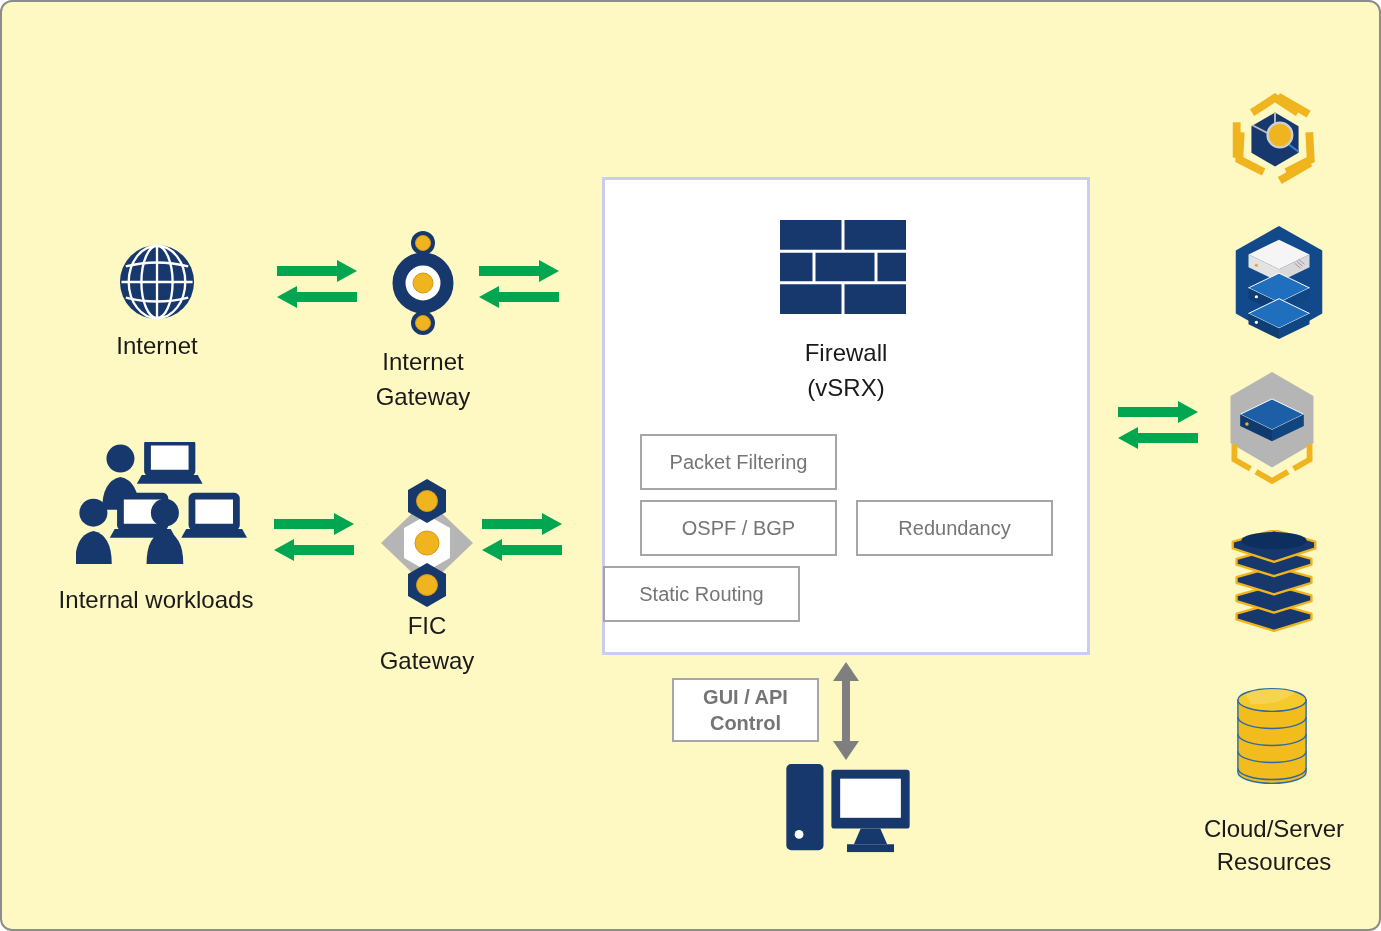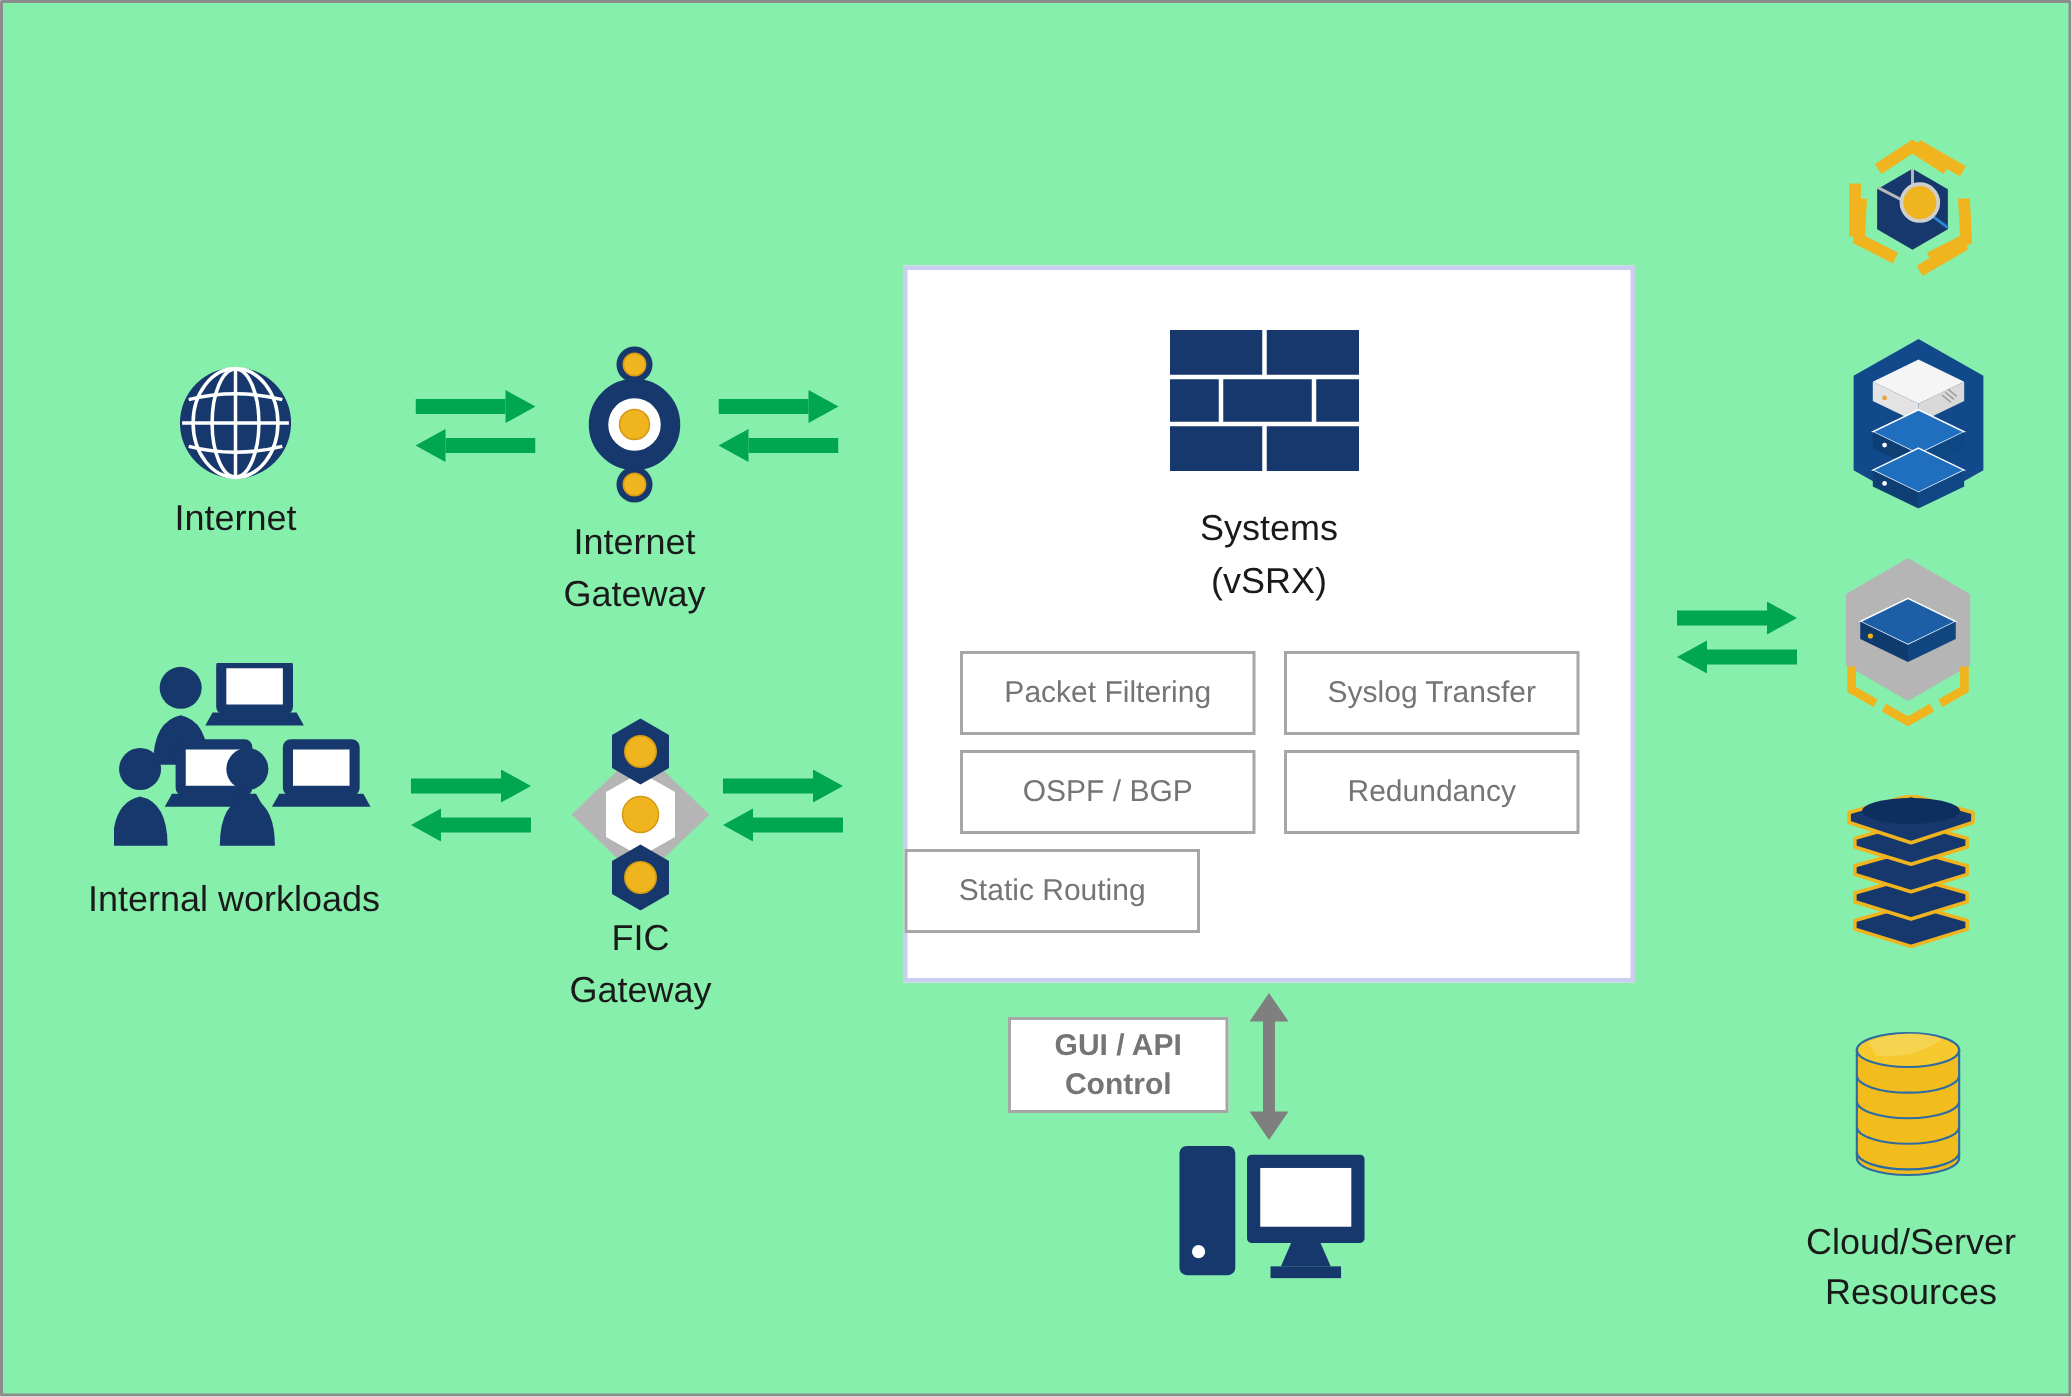--- a/index.html
+++ b/index.html
@@ -2,22 +2,22 @@
 <html style="--navy: #17386c; --gold: #f0b41e; --green: #00a650; --lavender: #c9cdee; --boxborder: #a6a6a6; --boxtext: #757575; --icon-gray: #b5b5b5; --arrow-gray: #7f7f7f; --hex-blue: #12498a; --dev-blue: #1d5fa6; --frame-gray: #8c8c8c; --ink: #1a1a1a;"><head>
 <meta charset="utf-8">
 <style>
   :root{
     --navy:#17386c; --gold:#f0b41e; --green:#00a650; --lavender:#c9cdee;
     --boxborder:#a6a6a6; --boxtext:#757575; --icon-gray:#b5b5b5;
     --arrow-gray:#7f7f7f; --hex-blue:#12498a; --dev-blue:#1d5fa6;
     --frame-gray:#8c8c8c; --ink:#1a1a1a;
   }
   html,body{margin:0;padding:0;background:#fff;}
-  .canvas{position:relative;width:1381px;height:931px;background:#86efac;
-    border:2px solid var(--frame-gray);border-radius:1px;box-sizing:border-box;overflow:hidden;
+  .canvas{position:relative;width:1381px;height:931px;background:#fef9c3;
+    border:2px solid var(--frame-gray);border-radius:12px;box-sizing:border-box;overflow:hidden;
     font-family:"Liberation Sans","DejaVu Sans",sans-serif;}
   .abs{position:absolute;}
   .lbl{position:absolute;text-align:center;color:var(--ink);font-size:24px;line-height:35px;}
   .lbl span{display:block;}
   .fwbox{position:absolute;left:600px;top:175px;width:488px;height:478px;
     border:3px solid var(--lavender);box-sizing:border-box;background:#fff;}
   .fbox{position:absolute;width:197px;height:56px;border:2px solid var(--boxborder);
     box-sizing:border-box;background:#fff;display:flex;align-items:center;justify-content:center;
     color:var(--boxtext);font-size:20px;}
   .gbox{position:absolute;left:670px;top:676px;width:147px;height:64px;border:2px solid var(--boxborder);
@@ -142,29 +142,26 @@
     <g stroke="#fff" stroke-width="3">
       <line x1="0" y1="31.3" x2="126" y2="31.3"></line>
       <line x1="0" y1="62.7" x2="126" y2="62.7"></line>
       <line x1="63" y1="0" x2="63" y2="31"></line>
       <line x1="34" y1="31" x2="34" y2="63"></line>
       <line x1="96" y1="31" x2="96" y2="63"></line>
       <line x1="63" y1="63" x2="63" y2="94"></line>
     </g>
   </svg>
   <div class="lbl" style="left:744px;top:333px;width:200px">
-    <span>Systems</span>
+    <span>Firewall</span>
     <span>(vSRX)</span>
   </div>
 
   <div class="fbox" style="left:638px;top:432px">
     <span>Packet Filtering</span>
-    </div>
-  <div class="fbox" style="left:854px;top:432px">
-    <span>Syslog Transfer</span>
     </div>
   <div class="fbox" style="left:638px;top:498px">
     <span>OSPF / BGP</span>
     </div>
   <div class="fbox" style="left:854px;top:498px">
     <span>Redundancy</span>
     </div>
   <div class="fbox" style="left:601px;top:564px">
     <span>Static Routing</span>
     </div>

